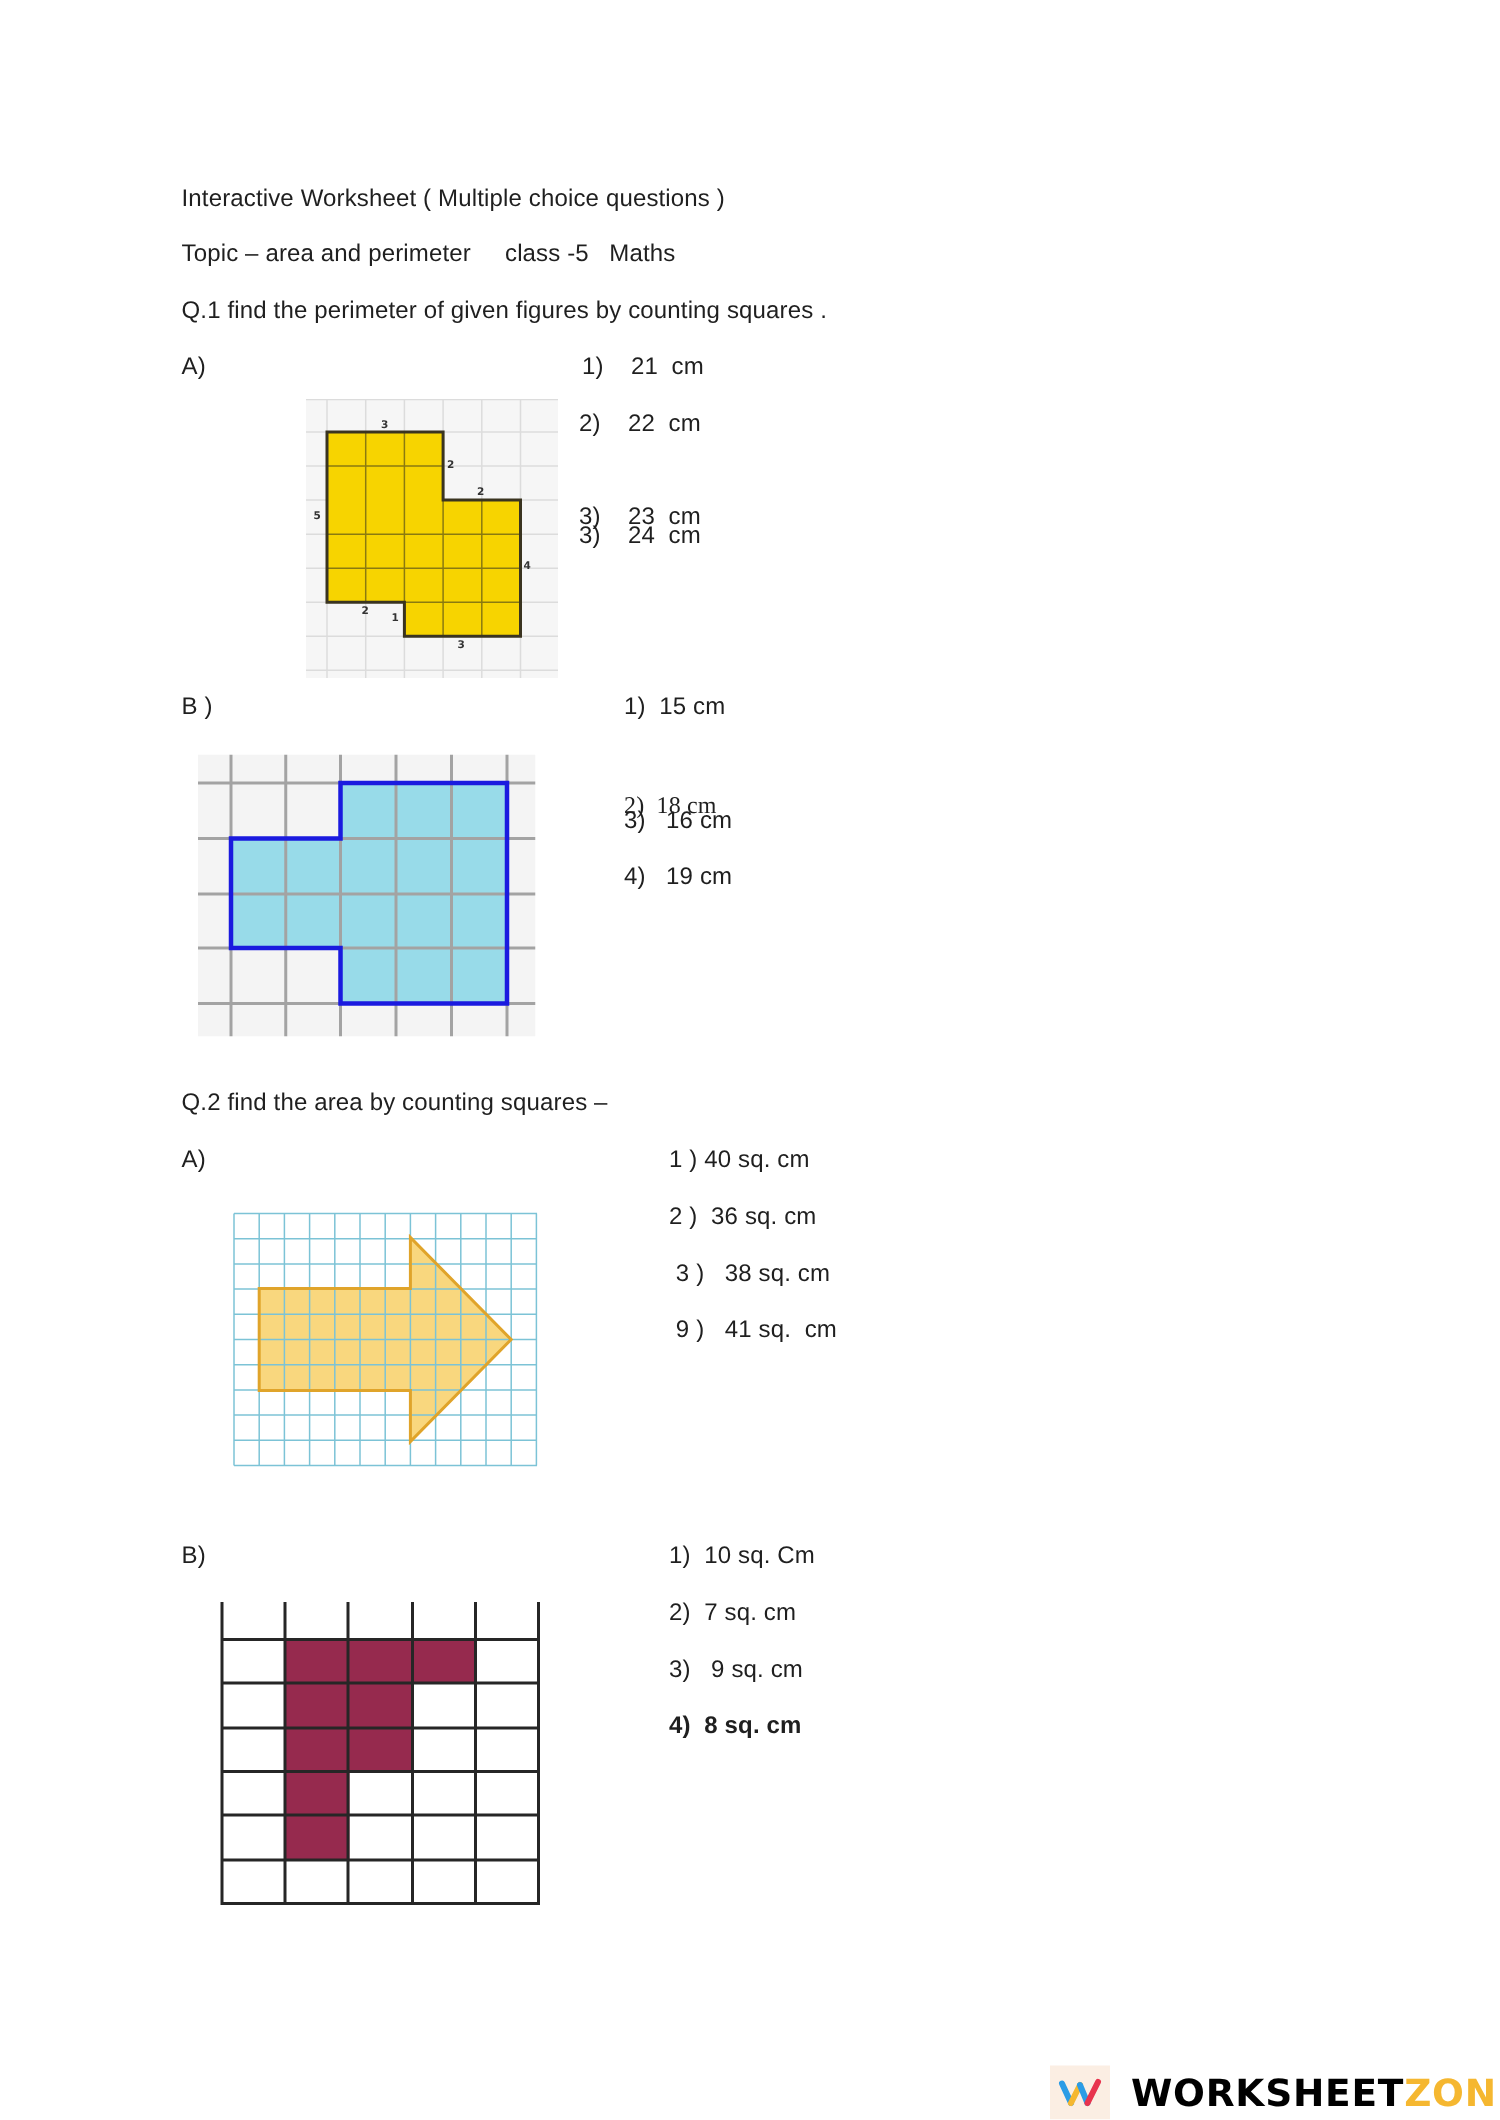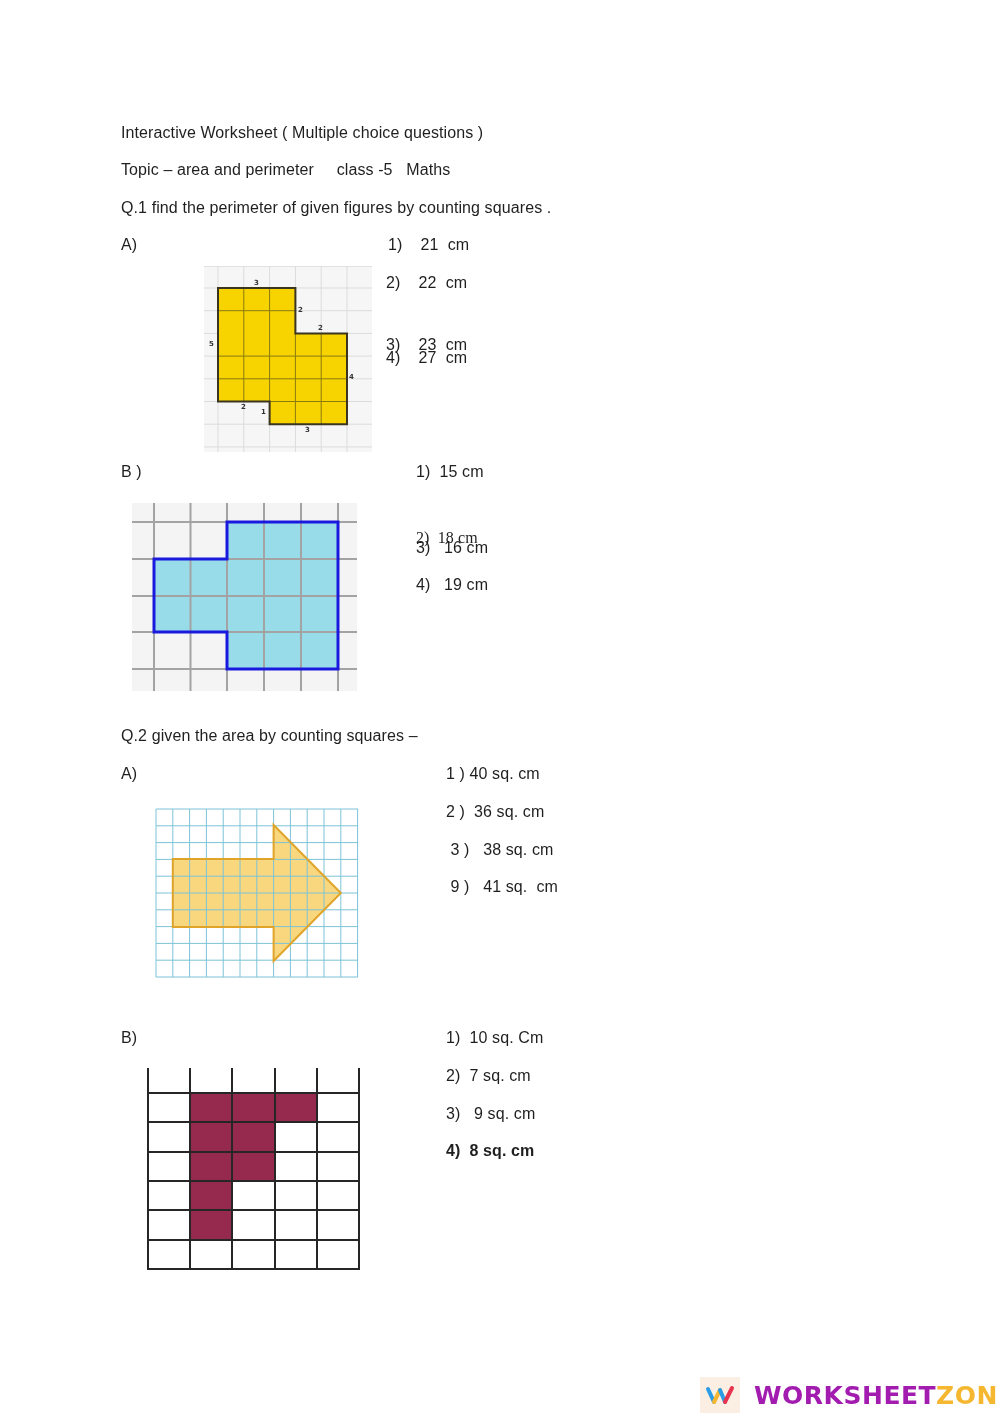--- a/index.html
+++ b/index.html
@@ -3,36 +3,36 @@
   <meta charset="utf-8">
   <style>
     html, body { margin: 0; padding: 0; background: #ffffff; }
     body { width: 1000px; height: 1413px; position: relative; overflow: hidden;
            font-family: "Liberation Sans", sans-serif; color: #1f1f1f; }
     .t { position: absolute; font-size: 16px; line-height: 20px; white-space: pre; letter-spacing: 0.1px; }
     .fig { position: absolute; }
     .logo { position: absolute; left: 700px; top: 1377px; display: flex; align-items: center; }
     .logo-mark { width: 40px; height: 36px; background: #fbeee3; display: flex; align-items: center; justify-content: center; }
     .logo-text { margin-left: 14px; font-family: "DejaVu Sans", sans-serif; font-weight: bold; font-size: 25px; letter-spacing: 0.5px; }
-    .logo-a { color: #a21caf; }
+    .logo-a { color: #000000; }
     .logo-b { color: #f5b730; }
   </style>
 </head>
 <body>
 
 <div class="t" style="left:121px; top:123px;">Interactive Worksheet ( Multiple choice questions )</div>
 <div class="t" style="left:121px; top:160px;">Topic – area and perimeter     class -5   Maths</div>
 
 <div class="t" style="left:121px; top:198px;">Q.1 find the perimeter of given figures by counting squares .</div>
 
 <div class="t" style="left:121px; top:235px;">A)</div>
 <div class="t" style="left:388px; top:235px;">1)    21  cm</div>
 <div class="t" style="left:386px; top:273px;">2)    22  cm</div>
 <div class="t" style="left:386px; top:311px;margin-top:24px;">3)    23  cm</div>
-<div class="t" style="left:386px; top:348px;">4)    27  cm</div>
+<div class="t" style="left:386px; top:348px;">3)    24  cm</div>
 
 <svg class="fig" style="left:204px; top:266px;" width="168" height="186" viewBox="0 0 168 186">
   <rect x="0" y="0" width="168" height="186" fill="#f6f6f6"></rect>
   <g stroke="#dcdcdc" stroke-width="1">
     <line x1="14" y1="0" x2="14" y2="186"></line>
       <line x1="39.8" y1="0" x2="39.8" y2="186"></line>
       <line x1="65.6" y1="0" x2="65.6" y2="186"></line>
     <line x1="91.4" y1="0" x2="91.4" y2="186"></line>
       <line x1="117.2" y1="0" x2="117.2" y2="186"></line>
       <line x1="143" y1="0" x2="143" y2="186"></line>
@@ -88,21 +88,21 @@
       <line x1="206" y1="0" x2="206" y2="188"></line>
     <line x1="0" y1="19" x2="225" y2="19"></line>
       <line x1="0" y1="56" x2="225" y2="56"></line>
       <line x1="0" y1="93" x2="225" y2="93"></line>
     <line x1="0" y1="129" x2="225" y2="129"></line>
       <line x1="0" y1="166" x2="225" y2="166"></line>
   </g>
   <polygon points="22,56 95,56 95,19 206,19 206,166 95,166 95,129 22,129" fill="none" stroke="#1a1adf" stroke-width="3"></polygon>
 </svg>
 
-<div class="t" style="left:121px; top:726px;">Q.2 given the area by counting squares –</div>
+<div class="t" style="left:121px; top:726px;">Q.2 find the area by counting squares –</div>
 
 <div class="t" style="left:121px; top:764px;">A)</div>
 <div class="t" style="left:446px; top:764px;">1 ) 40 sq. cm</div>
 <div class="t" style="left:446px; top:802px;">2 )  36 sq. cm</div>
 <div class="t" style="left:446px; top:840px;"> 3 )   38 sq. cm</div>
 <div class="t" style="left:446px; top:877px;"> 9 )   41 sq.  cm</div>
 
 <svg class="fig" style="left:155px; top:808px;" width="204" height="170" viewBox="0 0 204 170">
   <rect x="0" y="0" width="204" height="170" fill="#ffffff"></rect>
   <polygon points="17.8,51 118.6,51 118.6,17 185.8,85 118.6,153 118.6,119 17.8,119" fill="#f9d77e"></polygon>

